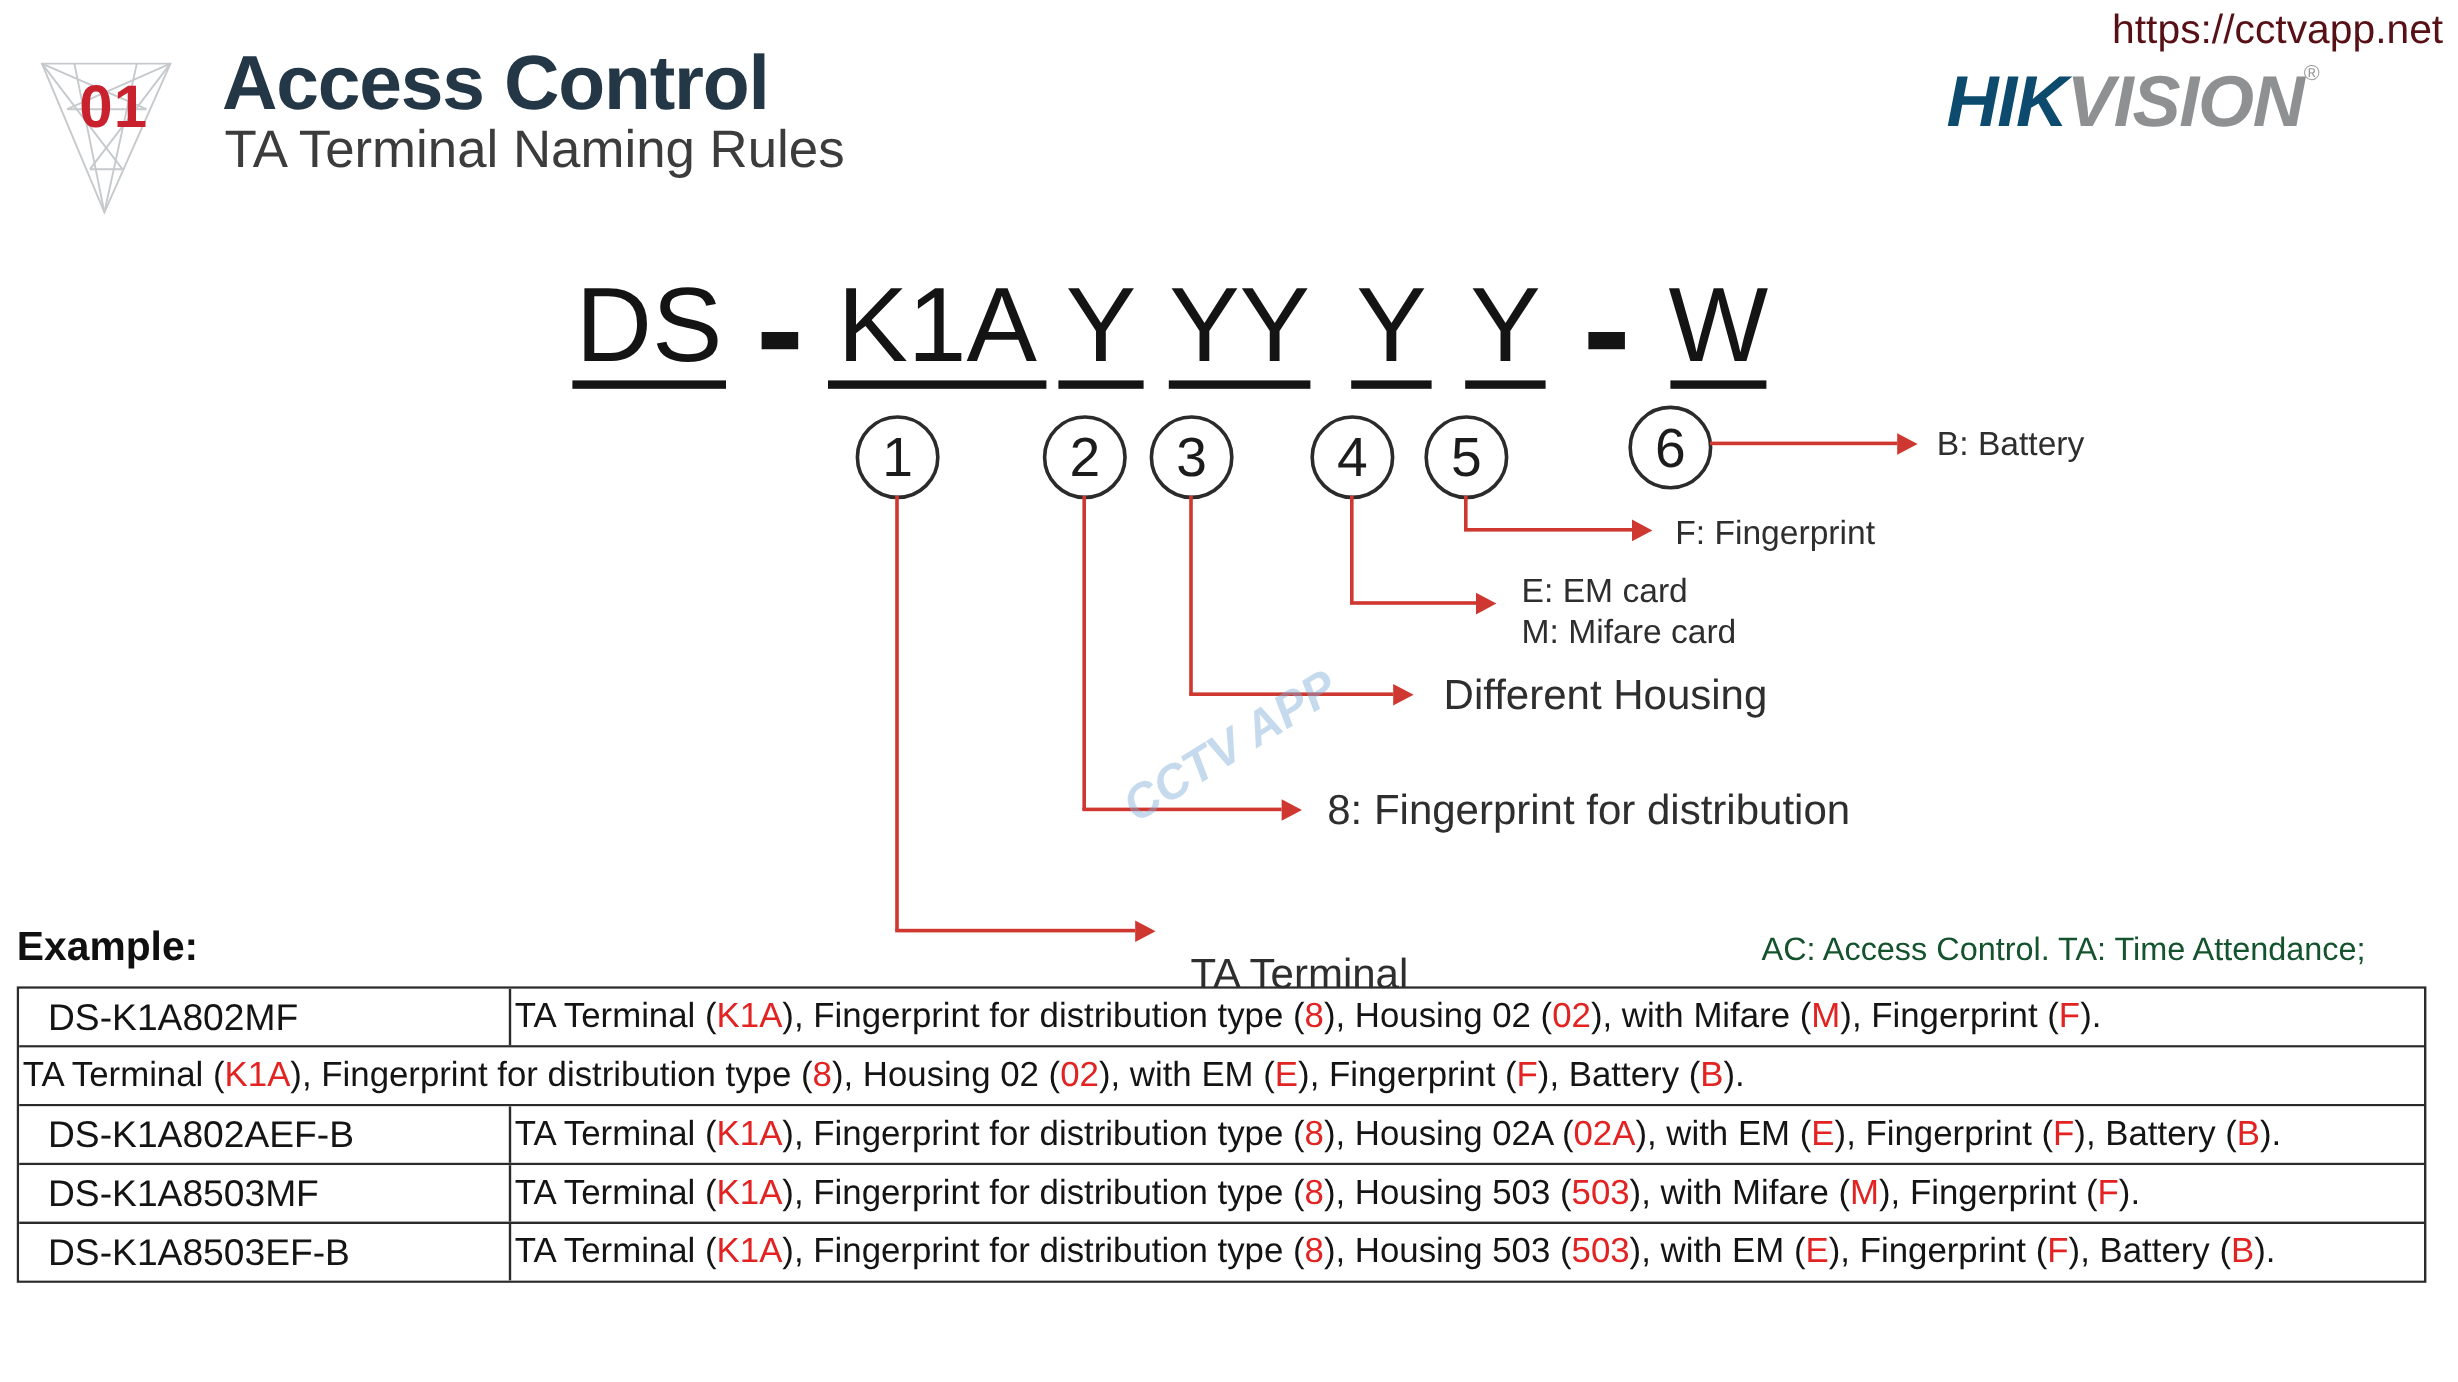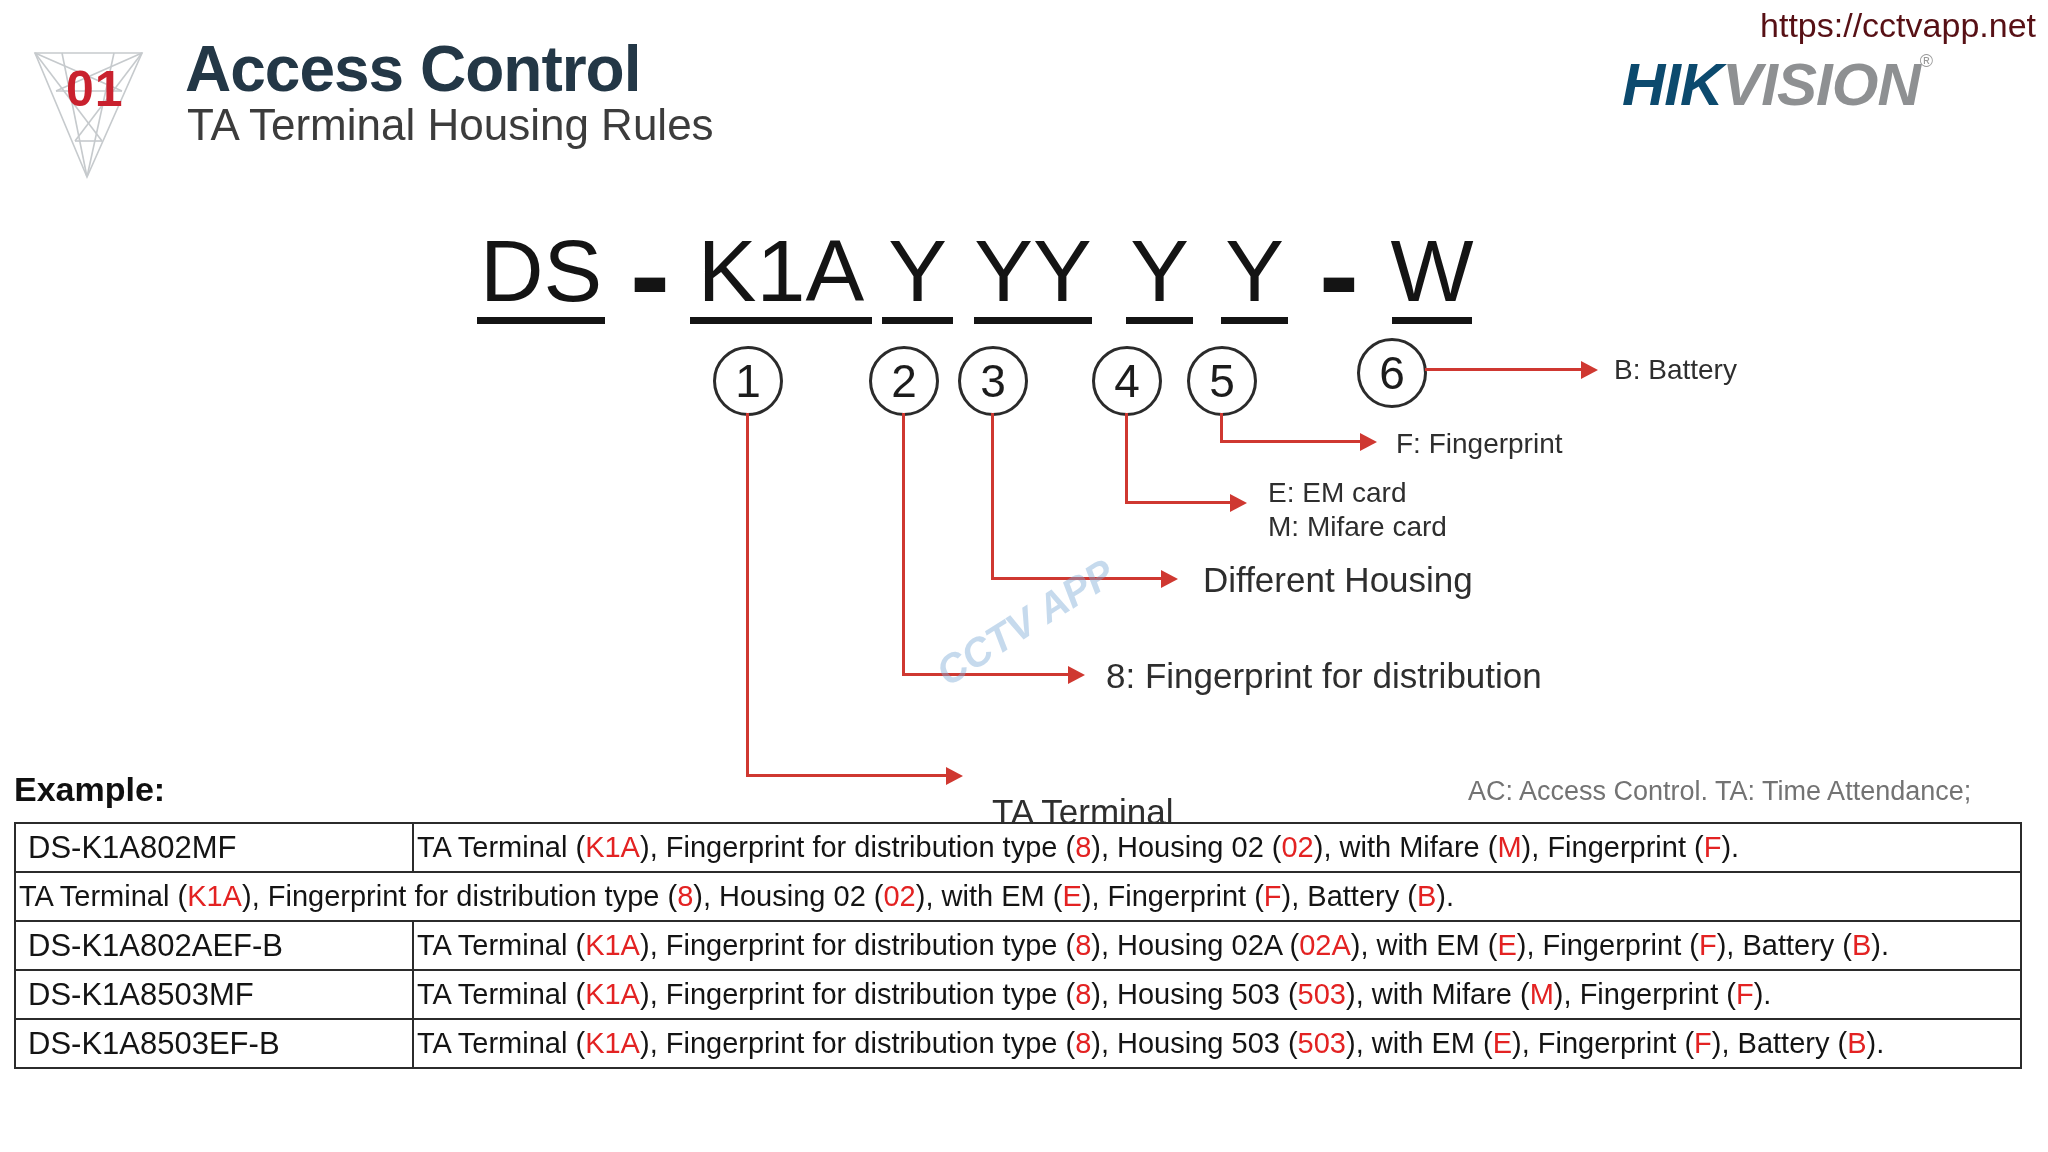--- a/index.html
+++ b/index.html
@@ -28,33 +28,33 @@
               display:flex;align-items:center;justify-content:center;font-size:46px;color:#1c1c1c;background:#fff;}
 
   
   .vline{position:absolute;width:3px;background:#cf3831;}
   .hline{position:absolute;height:3px;background:#cf3831;}
   .ahead{position:absolute;width:0;height:0;border-top:9px solid transparent;border-bottom:9px solid transparent;
          border-left:17px solid #cf3831;}
   .callout-lbl-lg{position:absolute;font-size:35px;color:#2e2e2e;white-space:nowrap;}
   .callout-lbl-sm{position:absolute;font-size:28px;color:#2e2e2e;white-space:nowrap;}
 
-  .footnote{font-size:27px;color:#737373;white-space:nowrap;}
+  .footnote{font-size:27px;color:#14532d;white-space:nowrap;}
   .example-heading{font-size:34px;font-weight:700;color:#101010;}
 
   
   .watermark{font-size:40px;font-weight:700;font-style:italic;color:rgba(128,172,214,0.45);
              transform:rotate(-32deg);white-space:nowrap;}
 
   
   #example-table{position:absolute;left:14px;top:822px;width:2004px;border:2px solid #2b2b2b;}
   .t-row{display:flex;height:47px;border-bottom:2px solid #2b2b2b;background:#fff;}
   .t-row:last-child{border-bottom:none;}
   .t-model{width:384px;flex:0 0 384px;border-right:2px solid #2b2b2b;display:flex;align-items:center;
-           padding-left:12px;font-size:31px;color:#141414;white-space:nowrap;}
+           padding-left:24px;font-size:31px;color:#141414;white-space:nowrap;}
   .t-desc{flex:1;display:flex;align-items:center;padding-left:3px;font-size:29px;color:#141414;white-space:nowrap;}
   .red{color:#e32222;}
 </style>
 </head>
 <body>
 
 <div id="canvas">
 
   <svg class="abs" style="left:30px;top:45px;" width="118" height="138" viewBox="0 0 118 138">
     <g fill="none" stroke="#c6cacd" stroke-width="1.6">
@@ -65,21 +65,21 @@
       <path d="M5 8 L72 96"></path>
         <path d="M112 8 L45 96"></path>
         <path d="M45 96 L72 96"></path>
       <path d="M32 8 L57 132"></path>
         <path d="M84 8 L57 132"></path>
     </g>
   </svg>
   <div class="abs badge-num" style="left:66px;top:60px;">01</div>
 
   <div class="abs page-title" style="left:185px;top:32px;">Access Control</div>
-  <div class="abs page-subtitle" style="left:187px;top:100px;">TA Terminal Housing Rules</div>
+  <div class="abs page-subtitle" style="left:187px;top:100px;">TA Terminal Naming Rules</div>
 
   <div class="abs site-url" style="right:12px;top:6px;">https://cctvapp.net</div>
   <div class="abs brand" style="left:1622px;top:50px;"><span class="hik">HIK</span><span class="vision">VISION</span><span class="reg">®</span></div>
 
   <div class="seg" style="left:477px;width:128px;">DS</div>
   <div class="seg dash" style="left:625px;width:50px;">-</div>
   <div class="seg" style="left:690px;width:182px;">K1A</div>
   <div class="seg" style="left:882px;width:71px;">Y</div>
   <div class="seg" style="left:974px;width:118px;">YY</div>
   <div class="seg" style="left:1126px;width:67px;">Y</div>

